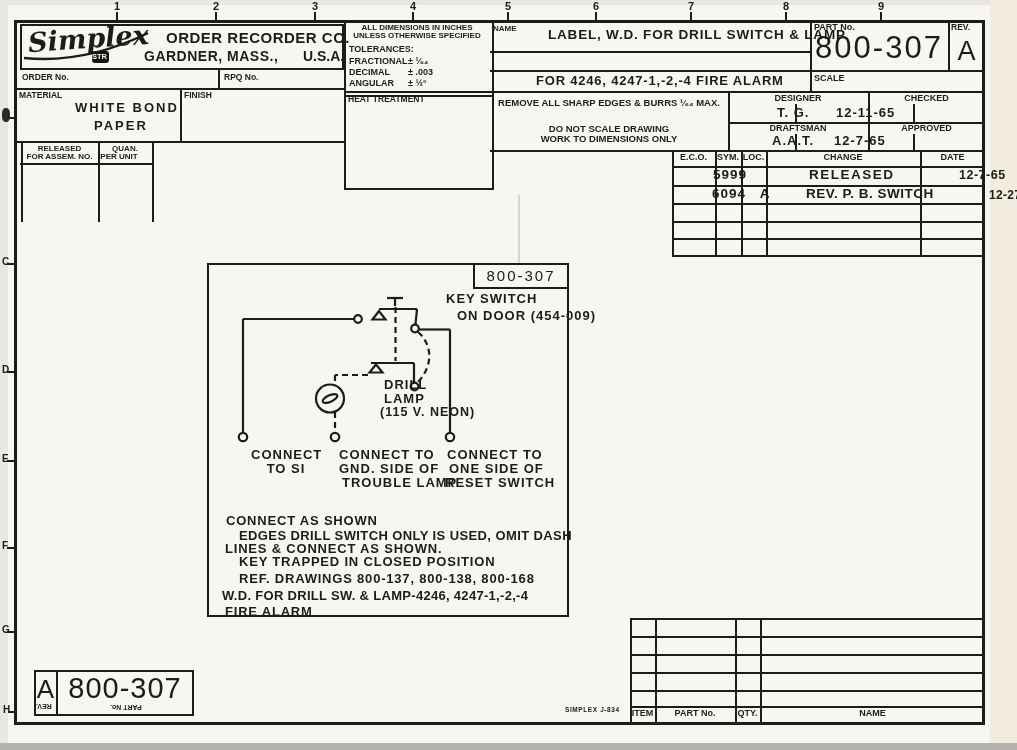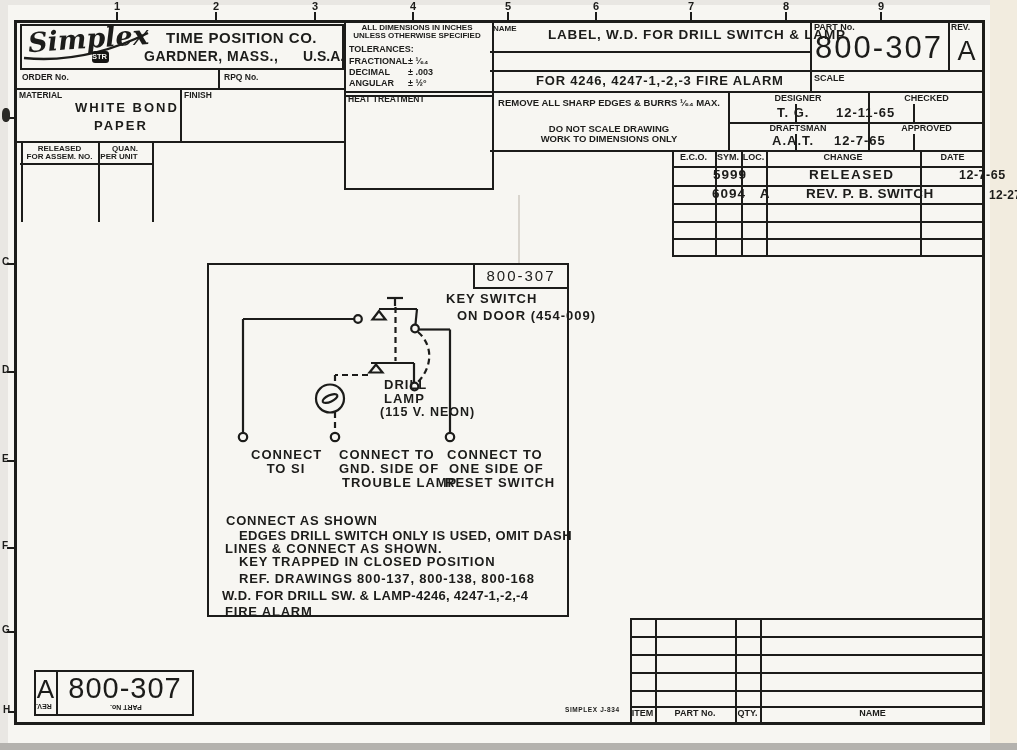--- a/index.html
+++ b/index.html
@@ -66,21 +66,21 @@
   <div style="position:absolute;left:14px;top:20px;width:971px;height:705px;box-sizing:border-box;border:3px solid #1c1c1a"></div>
 
   <div style="position:absolute;left:518px;top:195px;width:2px;height:68px;background:rgba(160,152,140,.35)"></div>
 
   <div class="box" style="left:20px;top:24px;width:320px;height:42px"></div>
   <svg style="position:absolute;left:20px;top:28px" width="140" height="36">
     <path d="M4,30 Q65,36 128,5" stroke="#1c1c1a" stroke-width="2.5" fill="none"></path>
   </svg>
   <div class="t script" style="left:28px;top:25px;font-size:27px;transform:rotate(-4deg)">Simplex</div>
   <div class="t" style="left:92px;top:51px;width:17px;height:12px;background:#141412;color:#f7f6f2;border-radius:3px;font-size:7.5px;font-weight:bold;text-align:left;line-height:12px">STR</div>
-  <div class="t b s15" style="left:166px;top:30px;letter-spacing:.5px">TIME POSITION CO.</div>
+  <div class="t b s15" style="left:166px;top:30px;letter-spacing:.5px">ORDER RECORDER CO.</div>
   <div class="t b s14" style="left:144px;top:49px;letter-spacing:.5px">GARDNER, MASS.,</div>
   <div class="t b s14" style="left:303px;top:49px">U.S.A.</div>
 
   <div class="ln" style="left:17px;top:88px;width:327px;height:2px"></div>
   <div class="ln" style="left:218px;top:68px;width:2px;height:20px"></div>
   <div class="t b s85" style="left:22px;top:73px">ORDER No.</div>
   <div class="t b s85" style="left:224px;top:73px">RPQ No.</div>
 
   <div class="ln" style="left:17px;top:141px;width:327px;height:2px"></div>
   <div class="ln" style="left:180px;top:88px;width:2px;height:53px"></div>
@@ -110,21 +110,21 @@
   <div class="t b s9" style="left:408px;top:79px">± ½°</div>
 
   <div class="box" style="left:344px;top:91px;width:146px;height:95px"></div>
   <div class="t b s85" style="left:348px;top:95px">HEAT TREATMENT</div>
 
   <div class="ln" style="left:490px;top:51px;width:320px;height:2px"></div>
   <div class="ln" style="left:490px;top:70px;width:495px;height:2px"></div>
   <div class="ln" style="left:490px;top:91px;width:495px;height:2px"></div>
   <div class="t b s8" style="left:493px;top:25px">NAME</div>
   <div class="t hand s135 ls08" style="left:511px;top:28px">LABEL, W.D. FOR DRILL SWITCH &amp; LAMP</div>
-  <div class="t hand s13 ls08" style="left:499px;top:74px">FOR 4246, 4247-1,-2,-3  FIRE ALARM</div>
+  <div class="t hand s13 ls08" style="left:499px;top:74px">FOR 4246, 4247-1,-2,-4  FIRE ALARM</div>
 
   <div class="t b s95 ctr" style="left:490px;top:98px;width:238px">REMOVE ALL SHARP EDGES &amp; BURRS ¹⁄₆₄ MAX.</div>
   <div class="t b s95 ctr" style="left:490px;top:124px;width:238px">DO NOT SCALE DRAWING</div>
   <div class="t b s95 ctr" style="left:490px;top:134px;width:238px">WORK TO DIMENSIONS ONLY</div>
 
   <div class="ln" style="left:810px;top:20px;width:2px;height:71px"></div>
   <div class="ln" style="left:948px;top:20px;width:2px;height:50px"></div>
   <div class="t b s9" style="left:814px;top:23px">PART No.</div>
   <div class="t s31 ctr" style="left:810px;top:32px;width:138px;letter-spacing:2px">800-307</div>
   <div class="t b s85" style="left:951px;top:23px">REV.</div>

